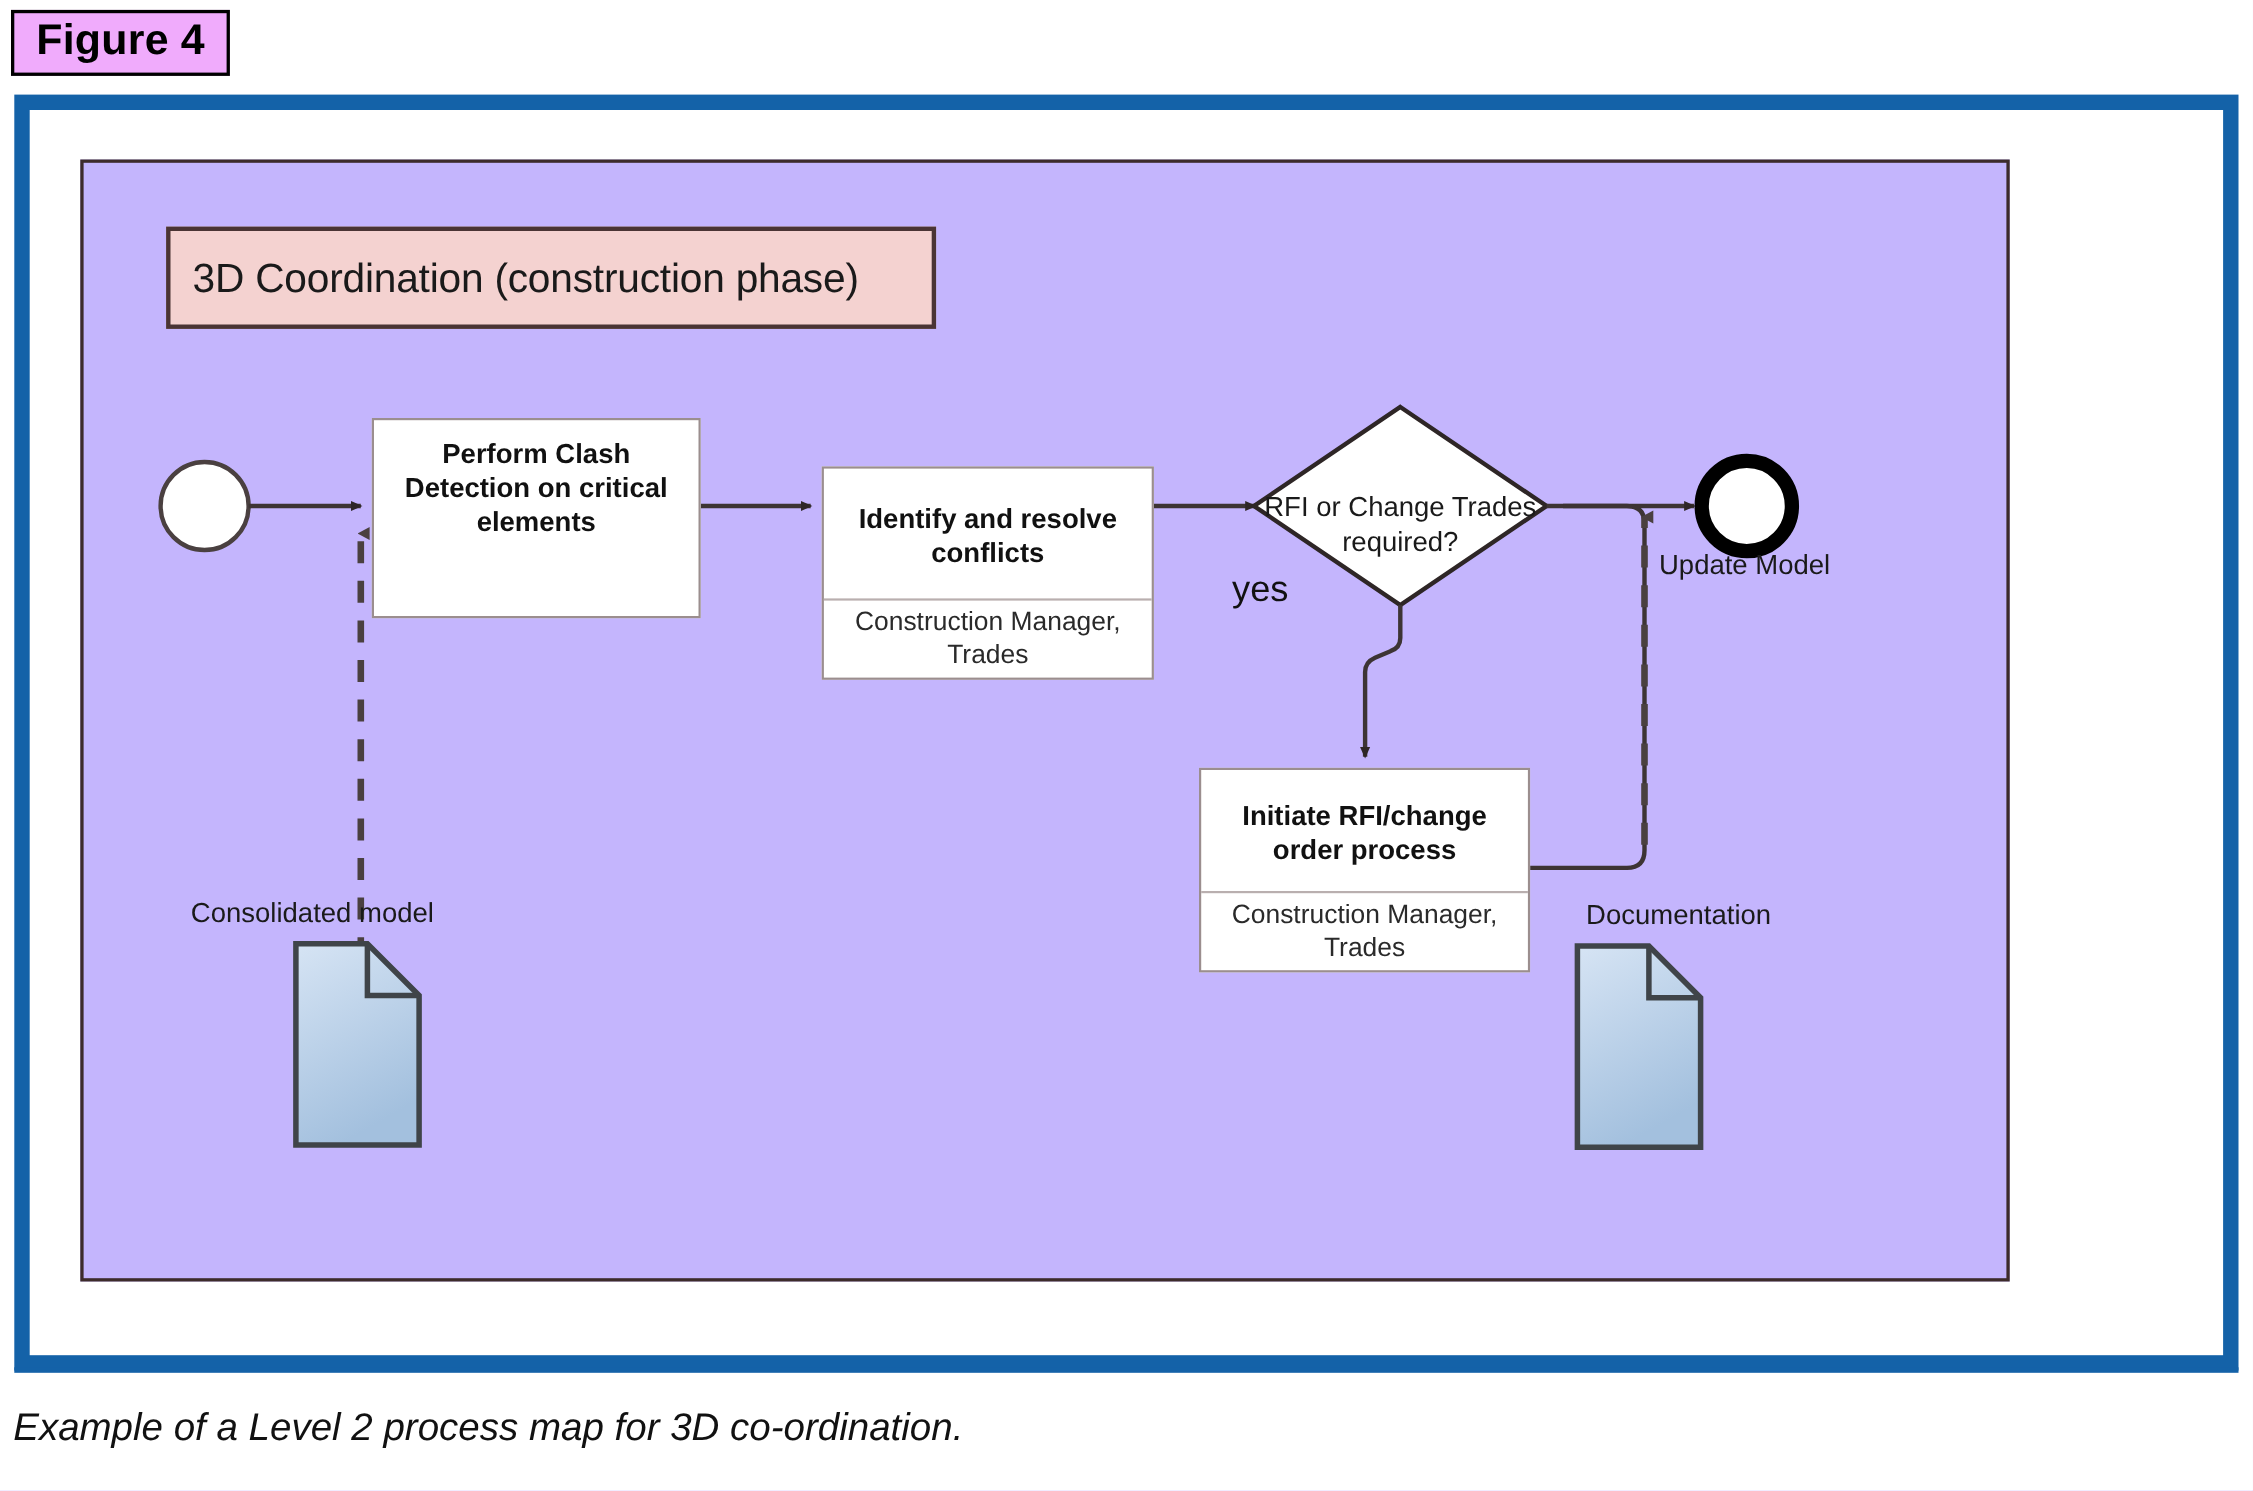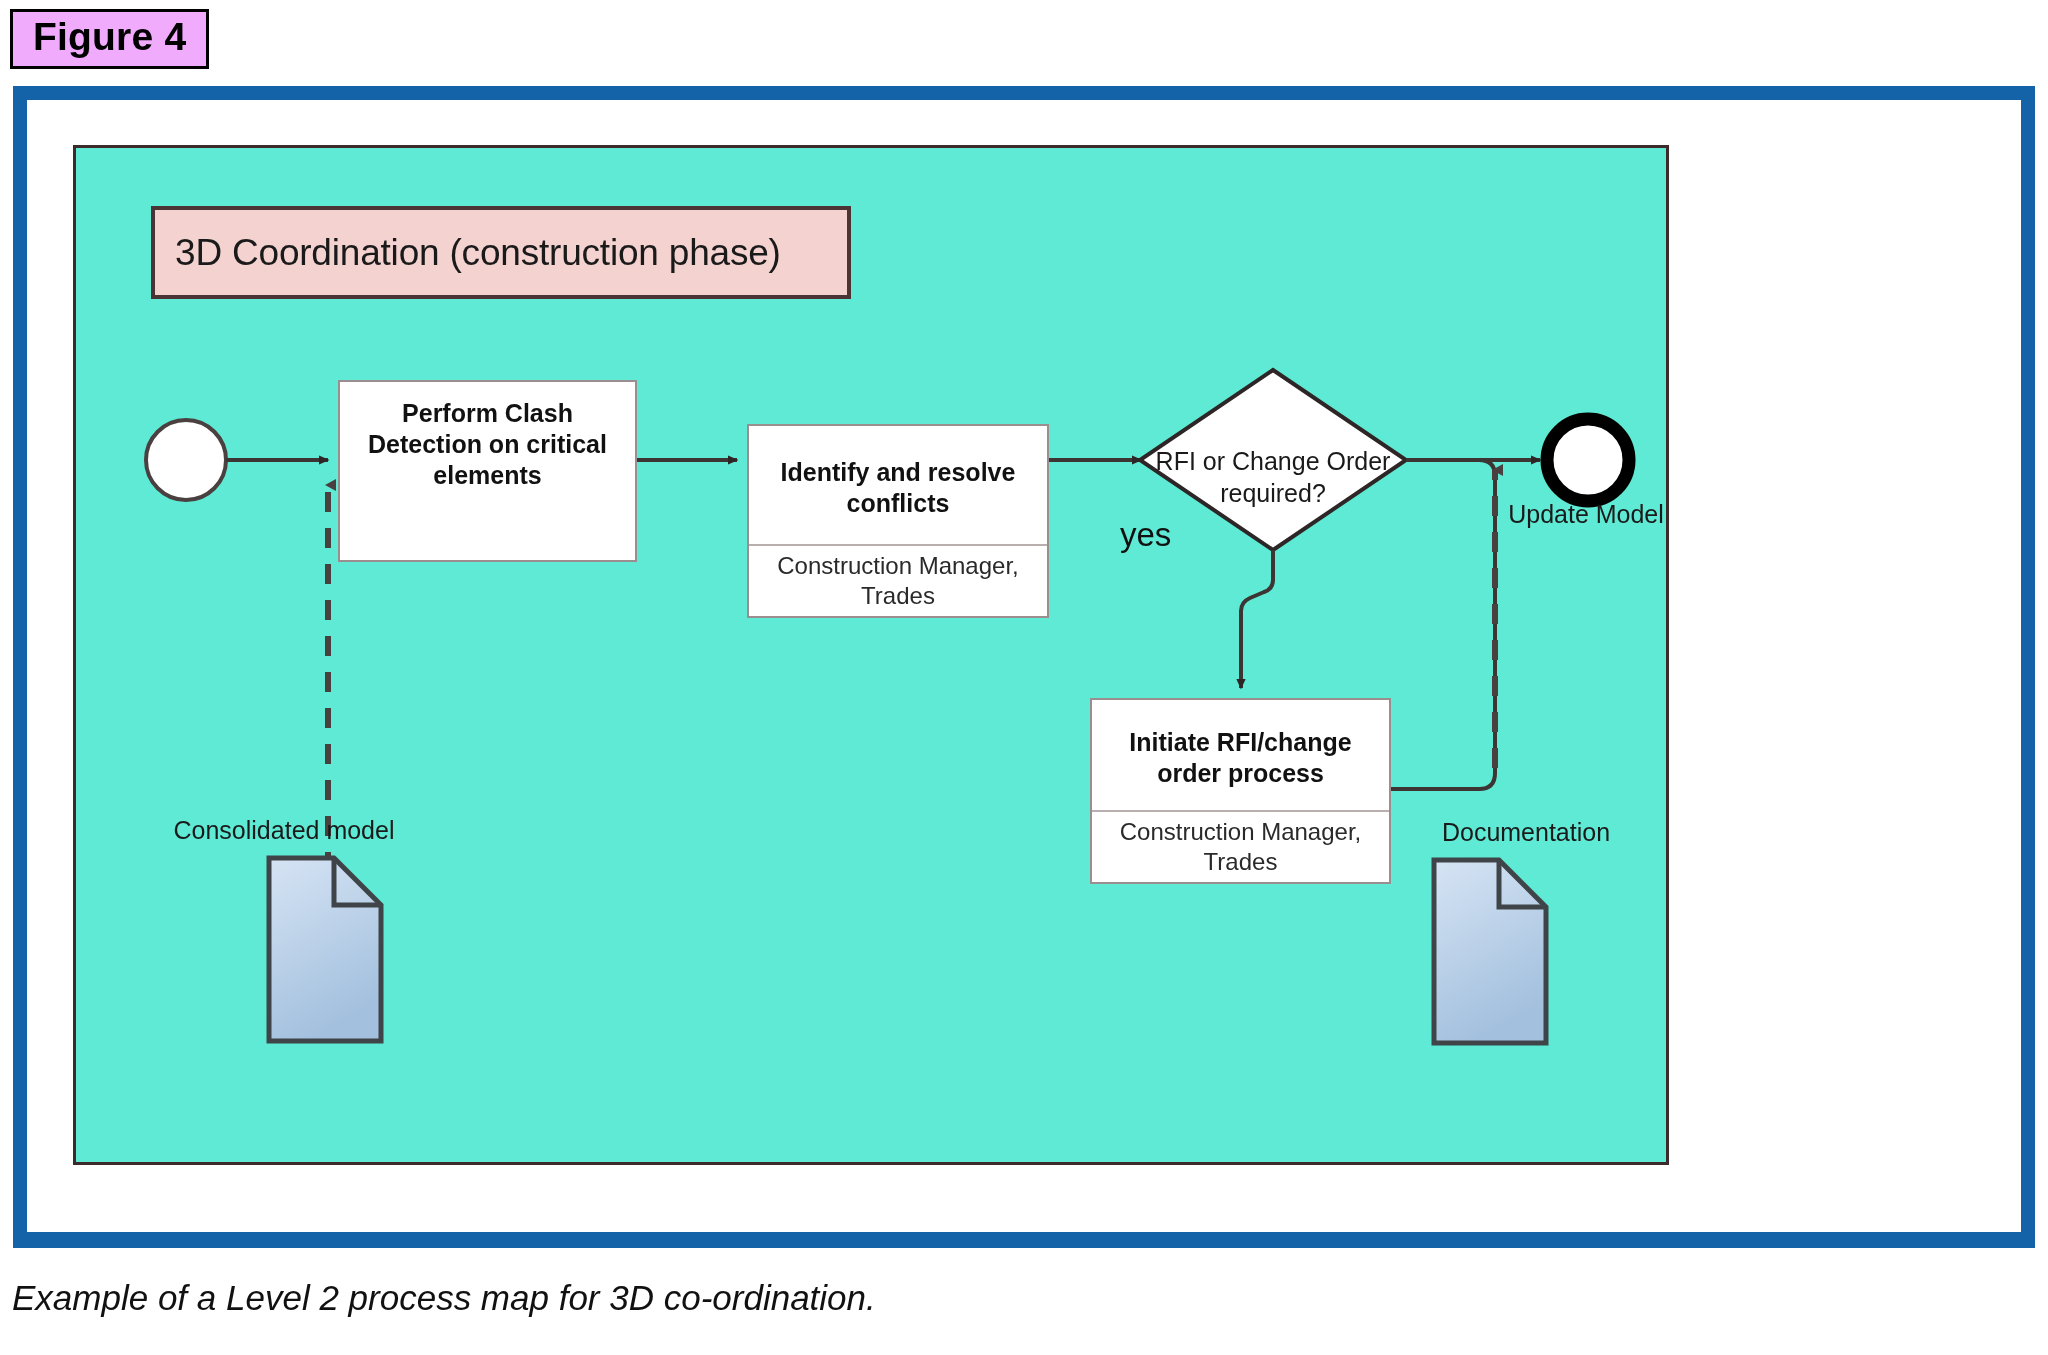--- a/index.html
+++ b/index.html
@@ -46,22 +46,22 @@
     position: absolute;
     left: 13px; top: 1243px;
     width: 2022px; height: 5px;
     background: #1462A8;
   }
 
   
   .pool {
     position: absolute;
     left: 46px; top: 45px;
-    width: 1596px; height: 1020px;
-    background: #5eead4;
+    width: 1754px; height: 1020px;
+    background: #c4b5fd;
     border: 3px solid #3d2b2b;
     box-sizing: border-box;
   }
   .pool-title {
     position: absolute;
     left: 75px; top: 58px;
     width: 700px; height: 93px;
     background: #F4D2D0;
     border: 4px solid #4a3434;
     box-sizing: border-box;
@@ -237,21 +237,21 @@
         <div class="task-role">Construction Manager, Trades</div>
       </div>
 
       <div class="task" id="task-rfi">
         <div class="task-title">
           <span>Initiate RFI/change order process</span>
         </div>
         <div class="task-role">Construction Manager, Trades</div>
       </div>
 
-      <div class="gw-text">RFI or Change Order required?</div>
+      <div class="gw-text">RFI or Change Trades required?</div>
       <div class="yes-label">yes</div>
 
       <div class="end-label">Update Model</div>
 
       <div class="artifact-label" id="label-consolidated">Consolidated model</div>
       <div class="artifact-label" id="label-documentation">Documentation</div>
 
     </div>
   </div>
 </div>

